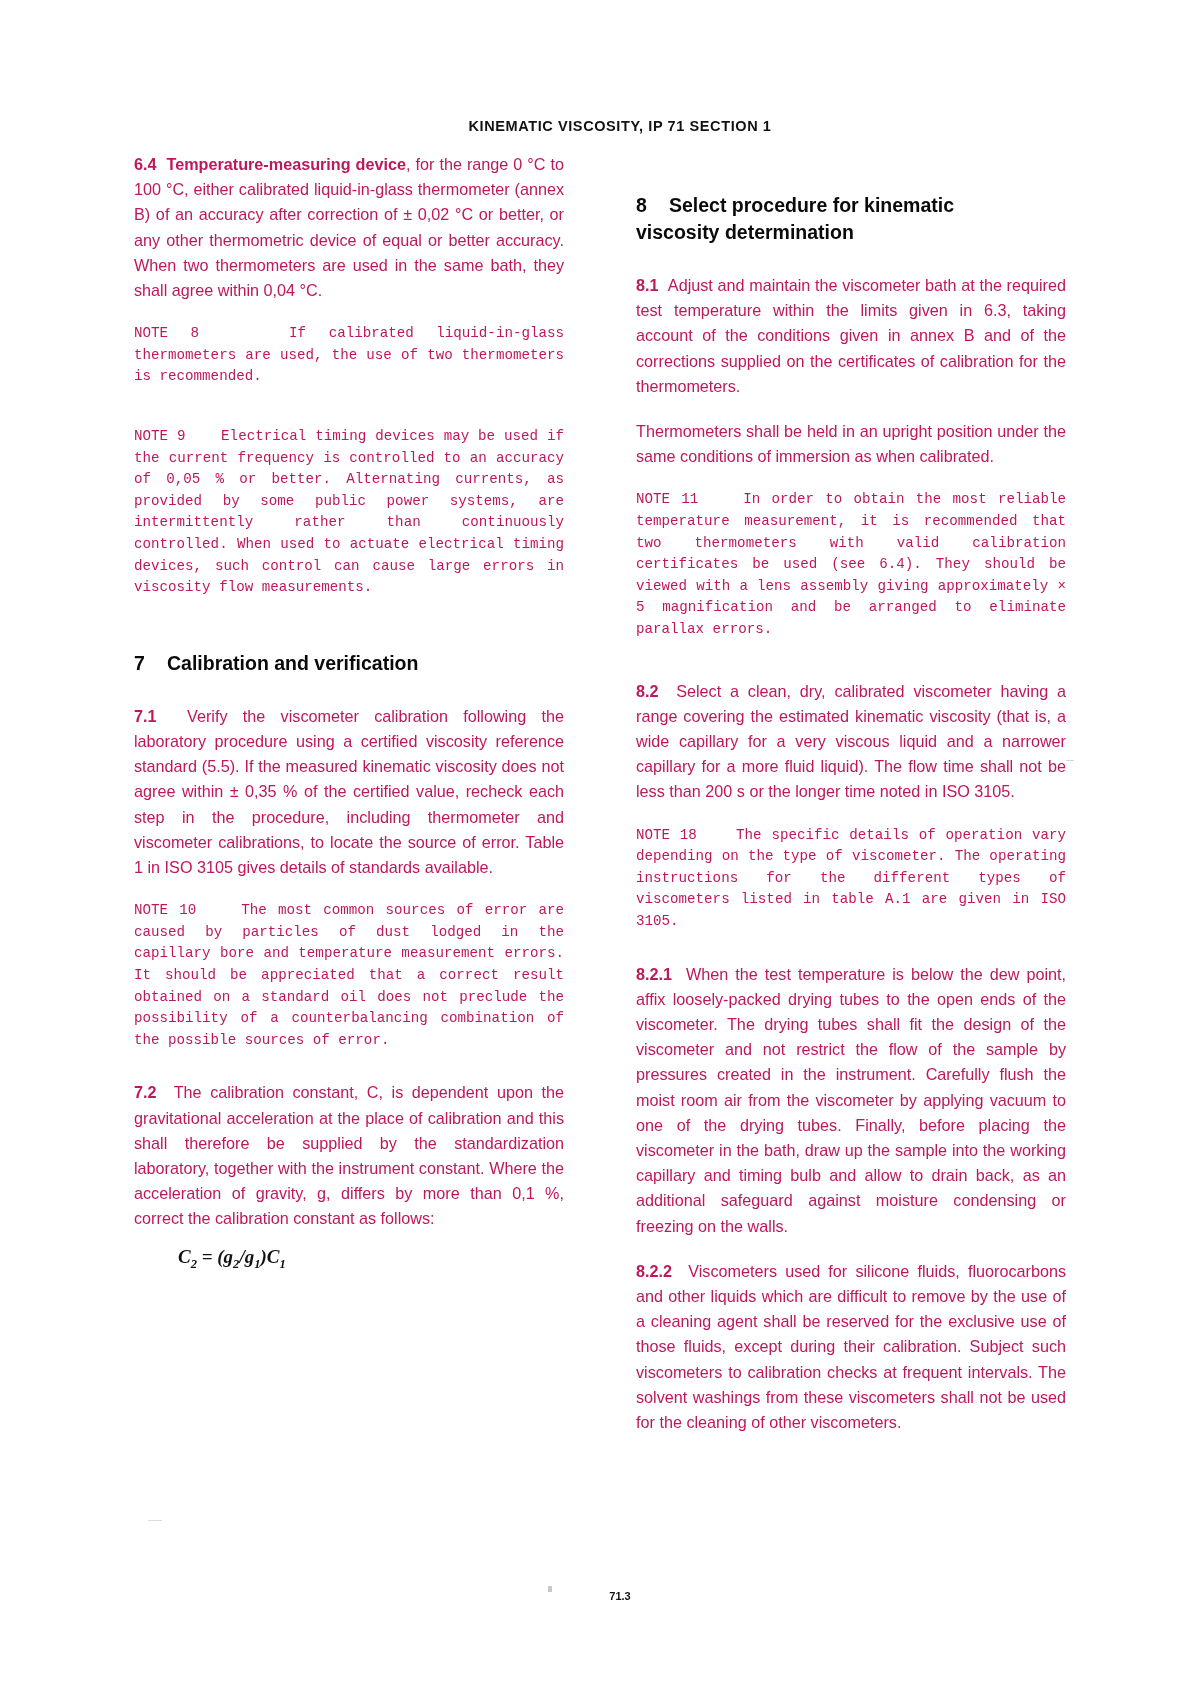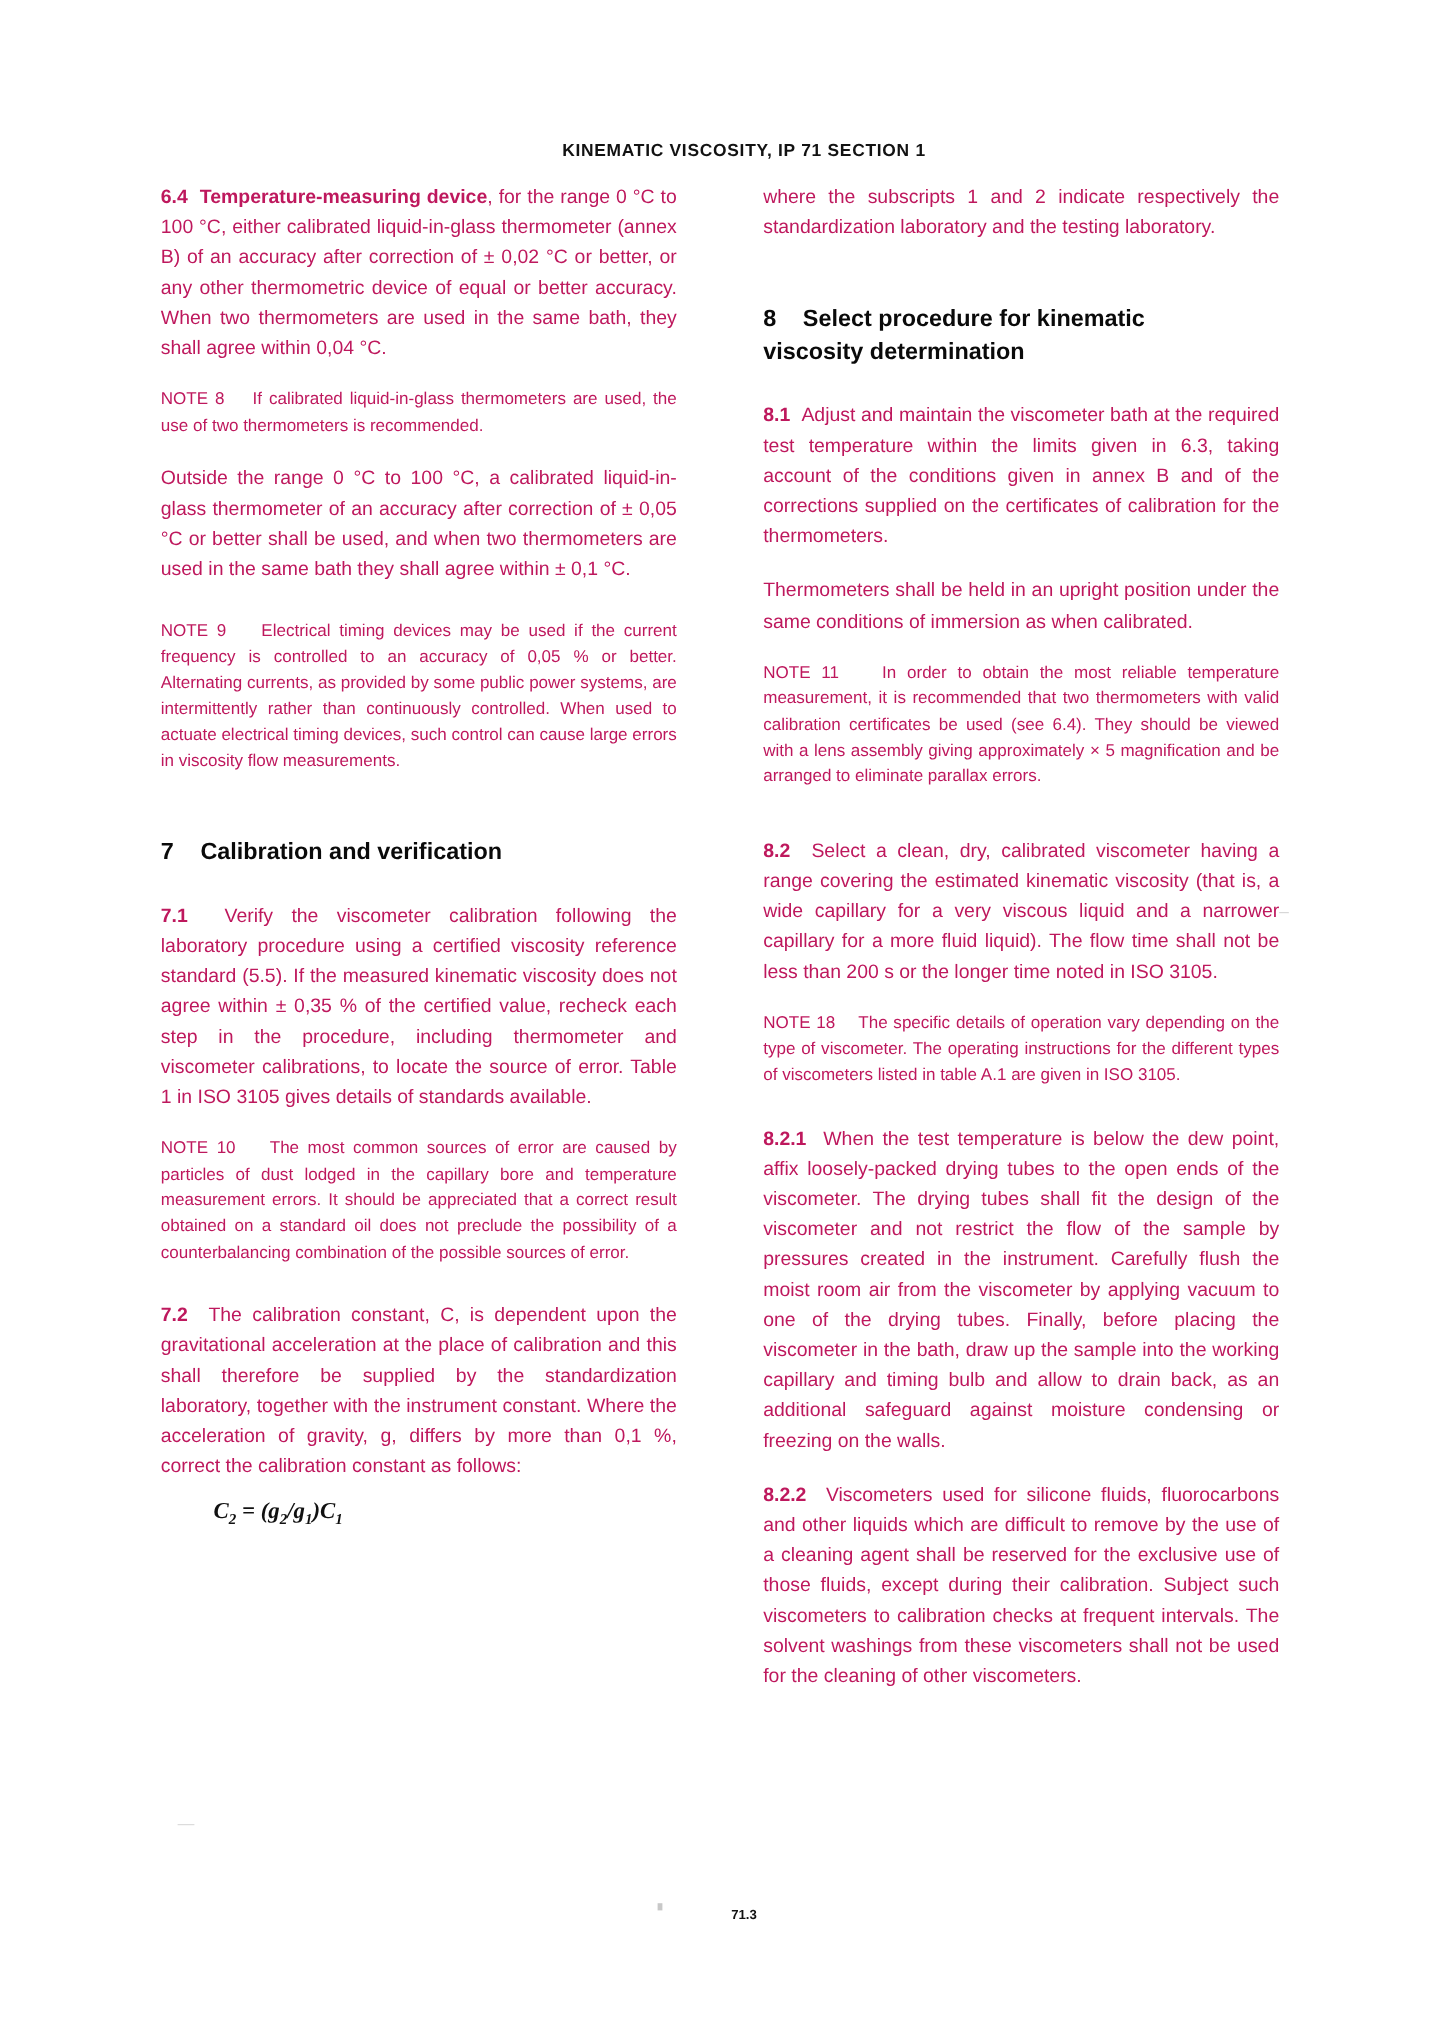--- a/index.html
+++ b/index.html
@@ -47,20 +47,21 @@
     font-size: 16.2px;
     line-height: 25.2px;
     color: #be185d;
     hyphens: manual;
   }
   p.body { font-size: 16.2px; line-height: 25.2px; }
   p.note {
     font-size: 14.2px;
     line-height: 21.6px;
     margin-bottom: 11px;
+    font-family: Liberation Mono, monospace;
   }
   .gap-sm { height: 9px; }
   .gap-md { height: 18px; }
   .gap-lg { height: 27px; }
   .gap-xl { height: 40px; }
   .num {
     font-weight: bold;
   }
   .lead {
     font-weight: bold;
@@ -120,21 +121,20 @@
     <div class="col">
 
       <p class="body"><span class="num">6.4</span>&nbsp;&nbsp;<span class="lead">Temperature-measuring device</span><span>, for the range 0 °C to 100 °C, either calibrated liquid-in-glass thermometer (annex B) of an accuracy after correction of ± 0,02 °C or better, or any other thermometric device of equal or better accuracy. When two thermometers are used in the same bath, they shall agree within 0,04 °C.</span></p>
 
       <div class="gap-sm"></div>
 
       <p class="note"><span>NOTE 8</span>&nbsp;&nbsp;&nbsp;&nbsp;<span>If calibrated liquid-in-glass thermometers are used, the use of two thermometers is recommended.</span></p>
 
       <div class="gap-sm"></div>
 
-      <p class="body">Outside the range 0 °C to 100 °C, a calibrated liquid-in-glass thermometer of an accuracy after correction of ± 0,05 °C or better shall be used, and when two thermometers are used in the same bath they shall agree within ± 0,1 °C.</p>
 
       <div class="gap-sm"></div>
 
 
       <div class="gap-sm"></div>
 
       <p class="note"><span>NOTE 9</span>&nbsp;&nbsp;&nbsp;&nbsp;<span>Electrical timing devices may be used if the current frequency is controlled to an accuracy of 0,05 % or better. Alternating currents, as provided by some public power systems, are intermittently rather than continuously controlled. When used to actuate electrical timing devices, such control can cause large errors in viscosity flow measurements.</span></p>
 
       <div class="gap-xl"></div>
 
@@ -151,21 +151,20 @@
       <div class="gap-md"></div>
 
       <p class="body"><span class="num">7.2</span>&nbsp;&nbsp;<span>The calibration constant, C, is dependent upon the gravitational acceleration at the place of calibration and this shall therefore be supplied by the standardization laboratory, together with the instrument constant. Where the acceleration of gravity, g, differs by more than 0,1 %, correct the calibration constant as follows:</span></p>
 
       <div class="formula"><span>C<sub>2</sub> = (g<sub>2</sub>/g<sub>1</sub>)C<sub>1</sub></span></div>
 
     </div>
 
     <div class="col">
 
-      <p class="body">where the subscripts 1 and 2 indicate respectively the standardization laboratory and the testing laboratory.</p>
 
       <div class="gap-xl"></div>
 
       <h2 class="section-head"><span class="hnum">8</span><span>Select procedure for kinematic</span><br><span>viscosity determination</span></h2>
 
       <div class="gap-lg"></div>
 
       <p class="body"><span class="num">8.1</span>&nbsp;&nbsp;<span>Adjust and maintain the viscometer bath at the required test temperature within the limits given in 6.3, taking account of the conditions given in annex B and of the corrections supplied on the certificates of calibration for the thermometers.</span></p>
 
       <div class="gap-sm"></div>

